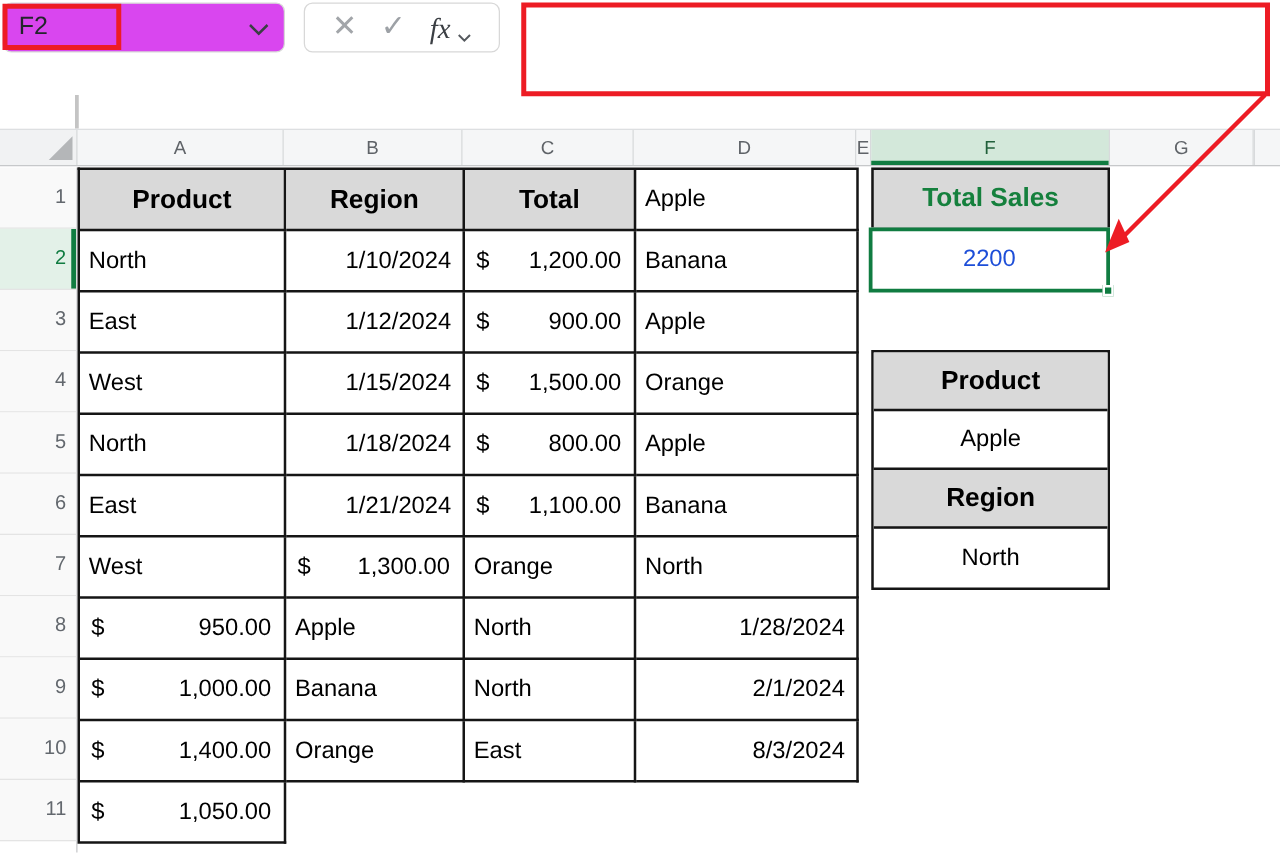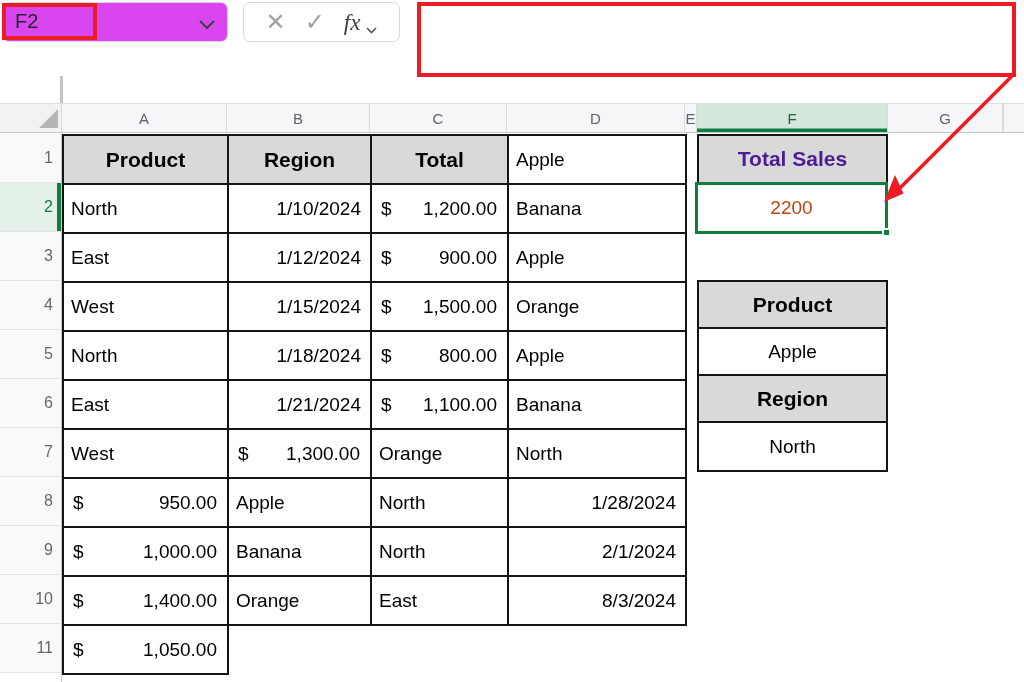--- a/index.html
+++ b/index.html
@@ -119,27 +119,27 @@
     justify-content:center;
   }
   .cell.left{padding-left:7px;justify-content:flex-start;}
   .cell.right{padding-right:9px;justify-content:flex-end;}
   .cell.money{justify-content:space-between;padding:0 10px 0 9px;}
   
   .total-header{
     position:absolute;left:697px;top:134px;width:191px;height:50px;
     background:var(--header-fill);border:2px solid var(--grid-border);
     display:flex;align-items:center;justify-content:center;
-    font-weight:bold;font-size:21px;color:#4c1d95;
+    font-weight:bold;font-size:21px;color:#15803d;
   }
   .selected-cell{
     position:absolute;left:695px;top:182px;width:193px;height:52px;
     background:#fff;border:3px solid var(--selection-green);
     display:flex;align-items:center;justify-content:center;
-    font-size:19px;color:#c2410c;
+    font-size:19px;color:#1d4ed8;
   }
   .fill-handle{
     position:absolute;right:-6px;bottom:-6px;width:9px;height:9px;
     background:var(--selection-green);border:2px solid #fff;
   }
   .criteria-table{
     position:absolute;left:697px;top:280px;width:191px;
     border:2px solid var(--grid-border);background:#fff;
   }
   .criteria-row{

